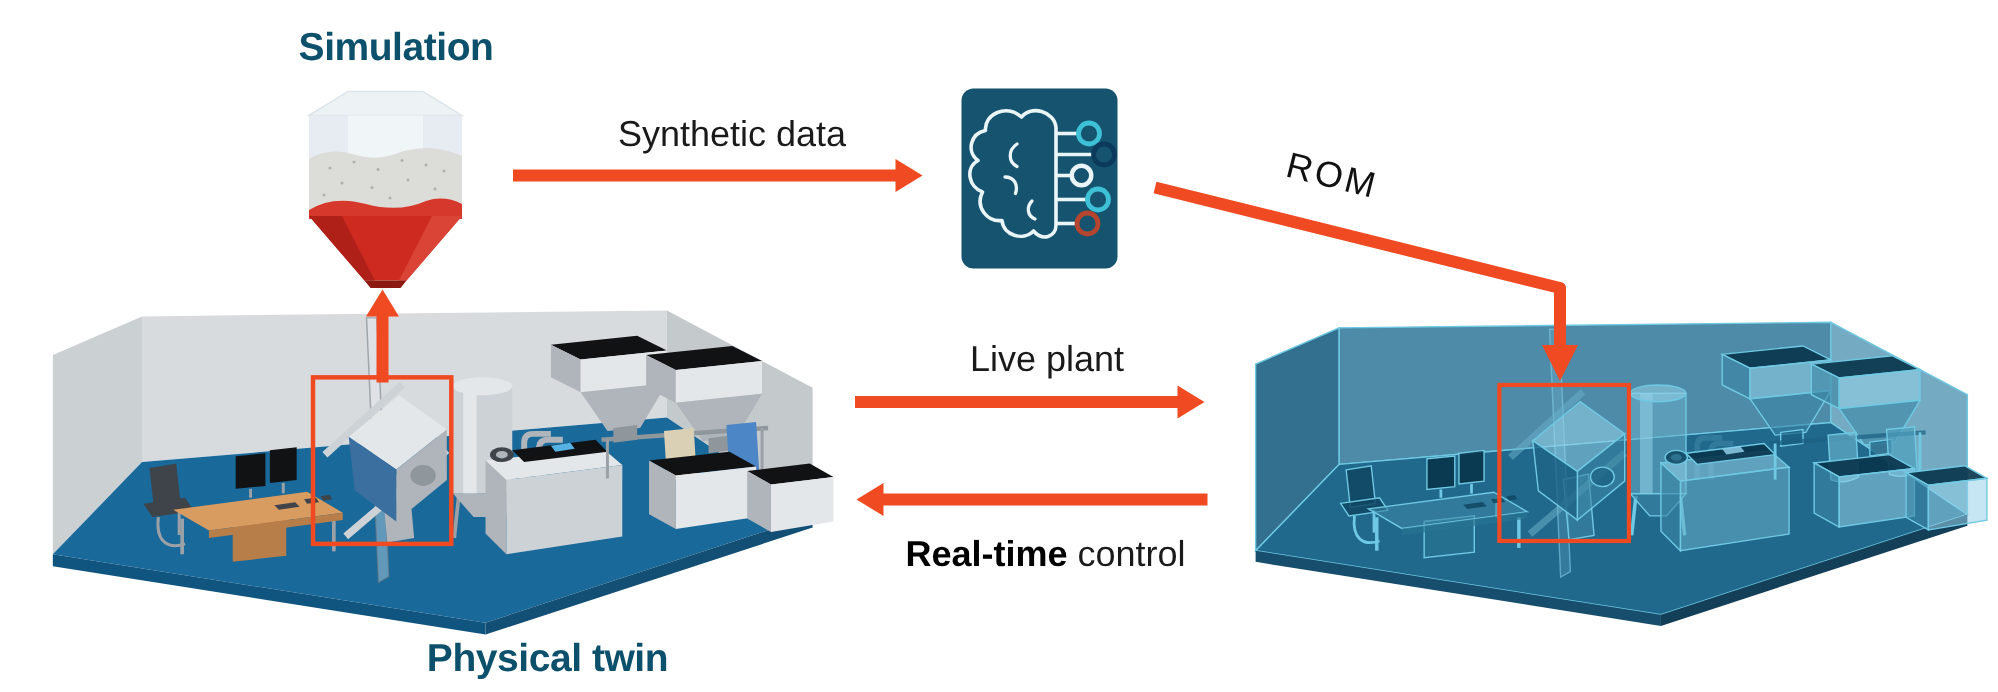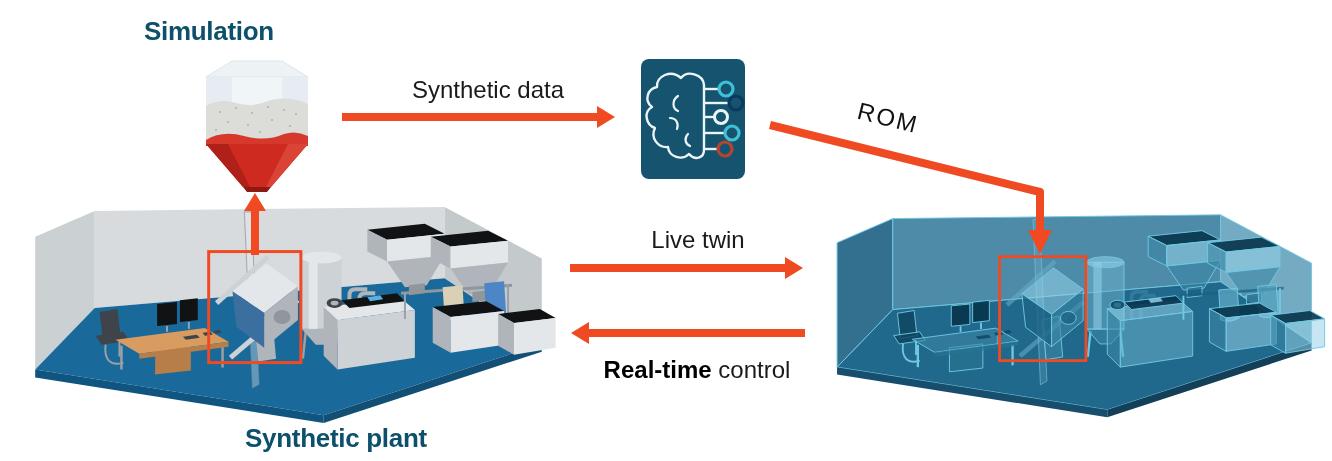--- a/index.html
+++ b/index.html
@@ -1,20 +1,20 @@
 <!DOCTYPE html>
 <html><head>
 <meta charset="utf-8">
 <style>
   html,body{margin:0;padding:0;background:#fff;}
   .canvas{position:relative;width:1332px;height:461px;background:#ffffff;overflow:hidden;
           font-family:"Liberation Sans", sans-serif;}
 
   
-  .heading{position:absolute;font-weight:bold;color:#0D506C;z-index:6;
+  .heading{position:absolute;font-weight:bold;color:#0D506C;text-align:center;z-index:6;
            font-size:26px;letter-spacing:-0.3px;white-space:nowrap;}
   .sim-heading{left:144px;top:16px;width:240px;}
   .ml-heading{left:565px;top:20px;width:280px;}
   .plant-heading{left:245px;top:423px;width:240px;}
   .twin-heading{left:1005px;top:424px;width:240px;}
 
   .flow-label{position:absolute;color:#1a1a1a;font-size:24px;text-align:center;z-index:6;white-space:nowrap;}
   .syn-label{left:368px;top:76px;width:240px;}
   .live-label{left:598px;top:226px;width:200px;}
   .iot-label{position:absolute;left:595px;top:272px;width:200px;text-align:center;z-index:6;
@@ -227,36 +227,36 @@
 
   <div class="flow-label syn-label">Synthetic data</div>
   <div class="arrow-h syn-arrow"></div>
 
   <div class="rom-label">ROM</div>
   <svg class="rom-arrow" viewBox="0 0 300 145">
     <polyline points="8,9 278,76 278,116" fill="none" stroke="#F04A22" stroke-width="8" stroke-linejoin="round"></polyline>
     <polygon points="266,114 290,114 278,138" fill="#F04A22"></polygon>
   </svg>
 
-  <div class="flow-label live-label">Live twin</div>
+  <div class="flow-label live-label">Live plant</div>
   <div class="arrow-h live-arrow"></div>
 
 
   <div class="arrow-h left control-arrow"></div>
   <div class="rt-block">
     <div class="rt-line1">
       <span class="rt-hl">Real-time</span>
       <span>control</span>
     </div>
   </div>
 
   <div class="arrow-up"></div>
 
   <svg class="scene plant-scene" viewBox="0 0 560 230" xmlns="http://www.w3.org/2000/svg" xmlns:xlink="http://www.w3.org/1999/xlink">
     <use href="#factory-scene" xlink:href="#factory-scene"></use>
   </svg>
   <svg class="scene twin-scene" viewBox="0 0 560 230" xmlns="http://www.w3.org/2000/svg" xmlns:xlink="http://www.w3.org/1999/xlink">
     <use href="#factory-scene" xlink:href="#factory-scene"></use>
   </svg>
 
-  <div class="heading plant-heading">Synthetic plant</div>
+  <div class="heading plant-heading">Physical twin</div>
 
 </div>
 
 </body></html>

